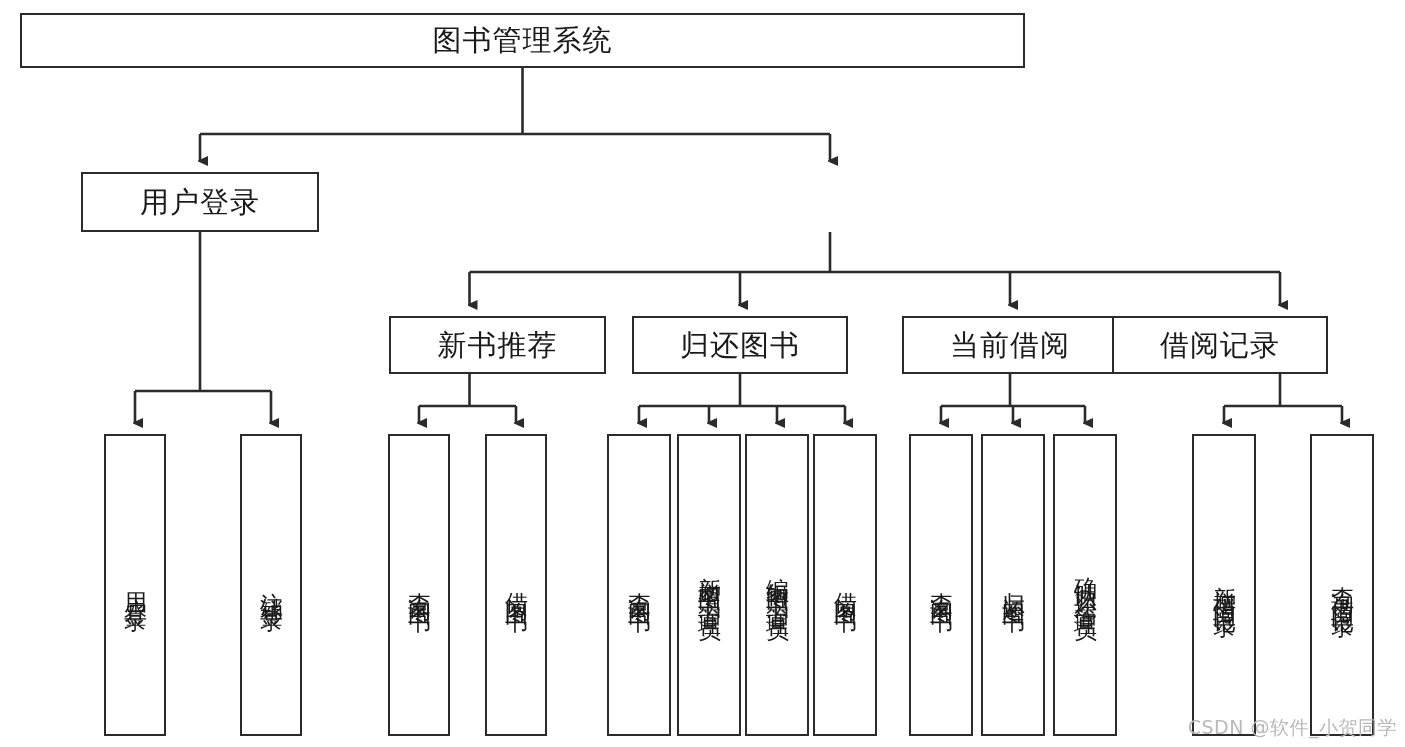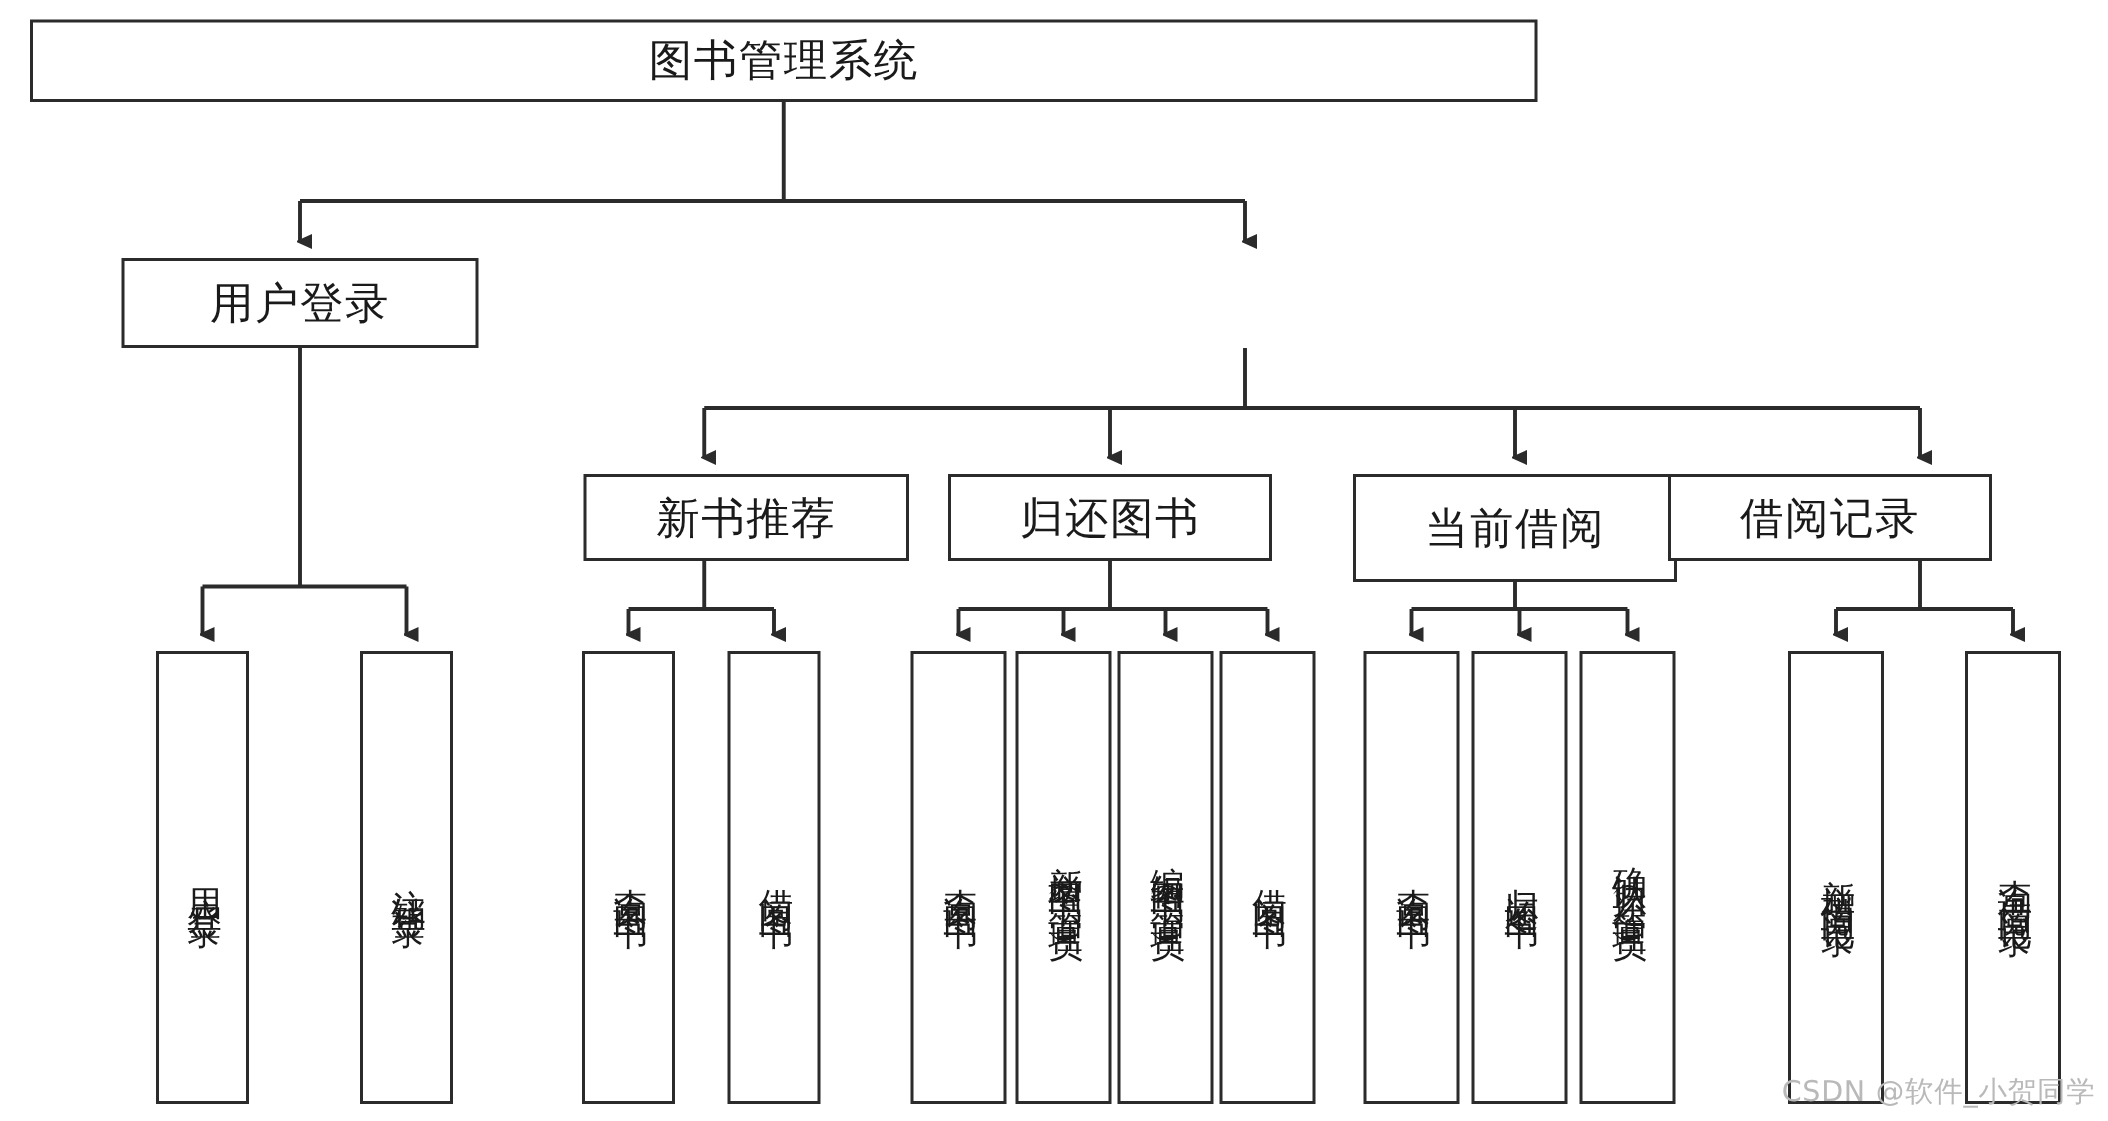--- a/index.html
+++ b/index.html
@@ -127,21 +127,21 @@
     </div>
     <div class="node lvl2 node-h" style="left: 81px; top: 172px; width: 238px; height: 60px;">
       <span class="label">用户登录</span>
     </div>
     <div class="node lvl3 node-h" style="left: 361px; top: 316px; width: 217px; height: 58px; margin-left: 28px;">
       <span class="label">新书推荐</span>
     </div>
     <div class="node lvl3 node-h" style="left: 632px; top: 316px; width: 216px; height: 58px;">
       <span class="label">归还图书</span>
     </div>
-    <div class="node lvl3 node-h" style="left: 902px; top: 316px; width: 216px; height: 72px; text-align: right;">
+    <div class="node lvl3 node-h" style="left: 902px; top: 316px; width: 216px; height: 58px; text-align: right;">
       <span class="label">当前借阅</span>
     </div>
     <div class="node lvl3 node-h" style="left: 1112px; top: 316px; width: 216px; height: 58px;">
       <span class="label">借阅记录</span>
     </div>
     <div class="node leaf node-v" style="left: 104px; top: 434px; width: 62px; height: 302px;">
       <span class="label">用户登录</span>
     </div>
     <div class="node leaf node-v" style="left: 240px; top: 434px; width: 62px; height: 302px;">
       <span class="label">注销登录</span>

